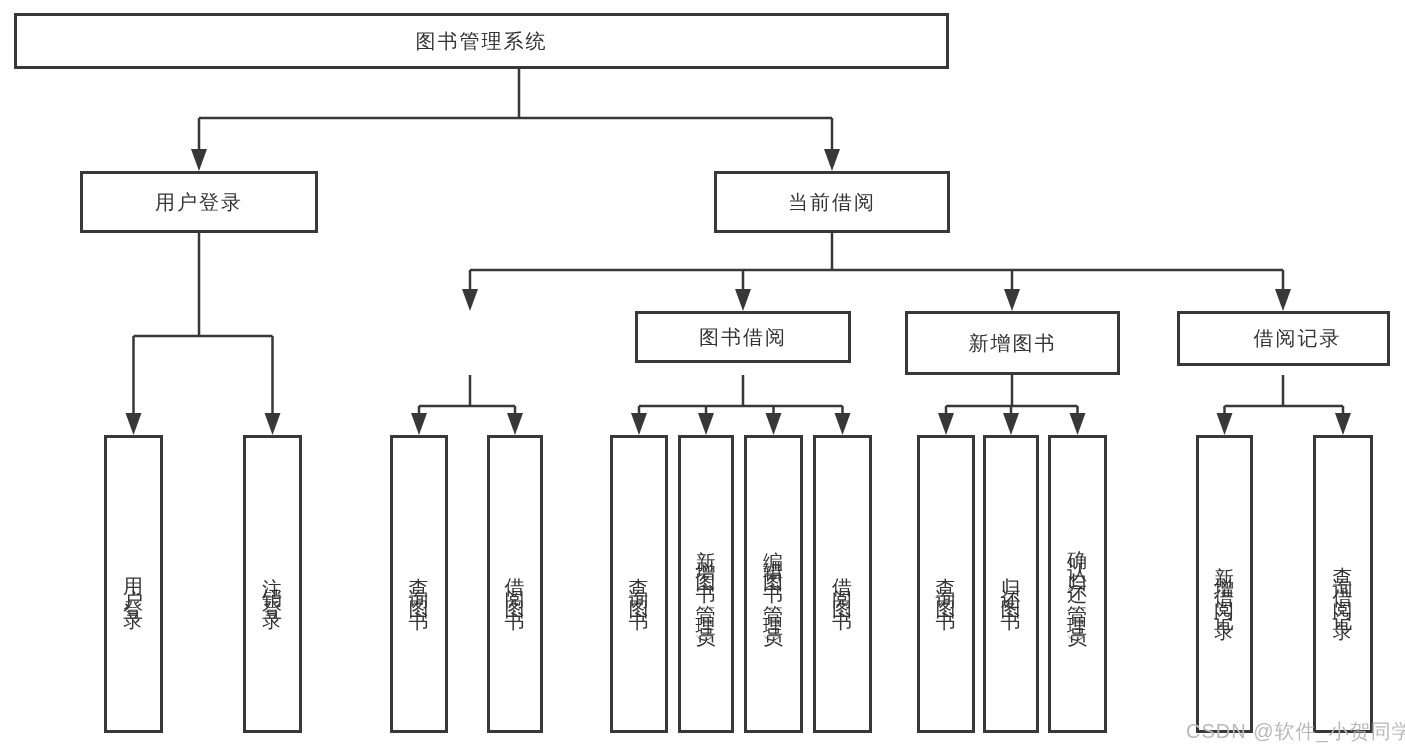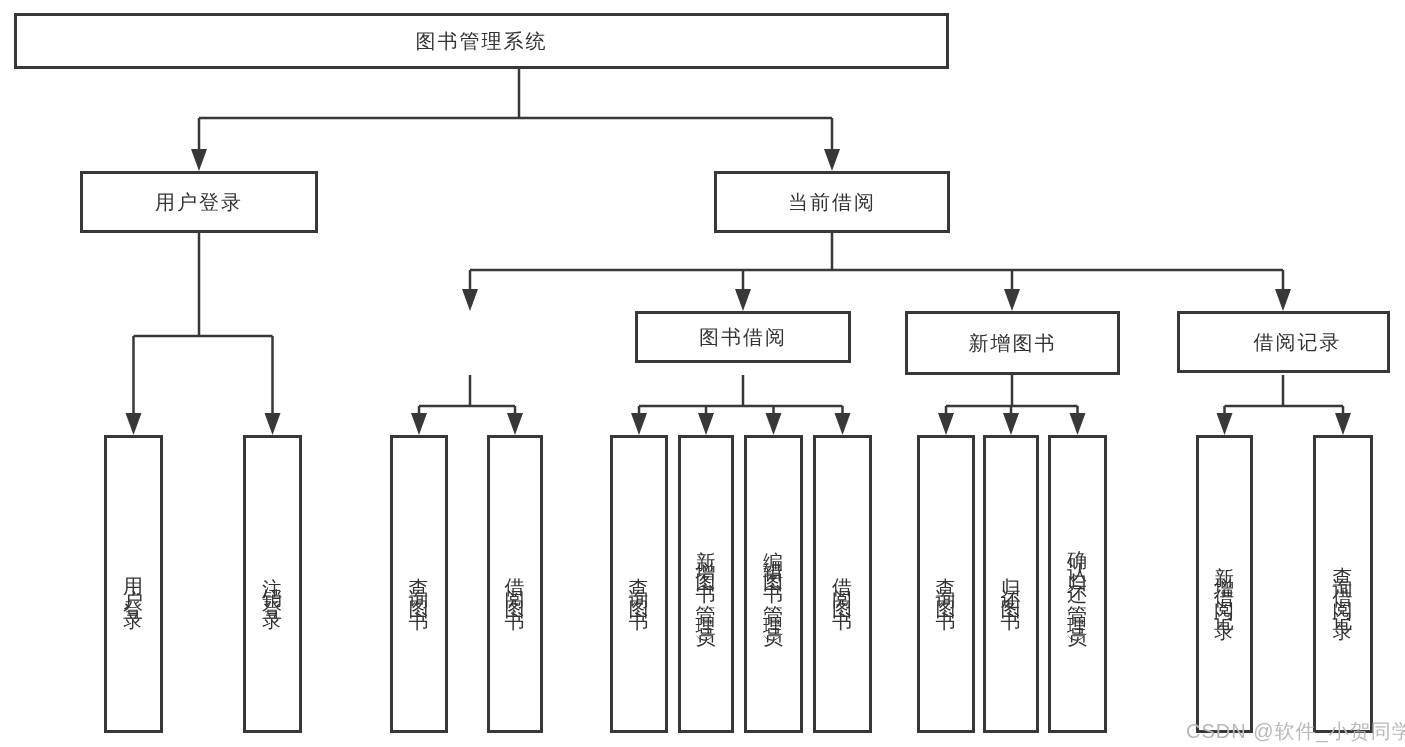--- a/index.html
+++ b/index.html
@@ -119,21 +119,21 @@
   <div class="node" style="left:714px; top:171px; width:236px; height:62px;">
     <span>当前借阅</span>
   </div>
 
   <div class="node" style="left:635px; top:311px; width:216px; height:52px;">
     <span>图书借阅</span>
   </div>
   <div class="node" style="left:905px; top:311px; width:215px; height:64px;">
     <span>新增图书</span>
   </div>
-  <div class="node" style="left:1177px; top:311px; width:213px; height:62px;padding-left:28px;">
+  <div class="node" style="left:1177px; top:311px; width:213px; height:55px;padding-left:28px;">
     <span>借阅记录</span>
   </div>
 
   <div class="leaf" style="left:104px; width:59px;">
     <span class="vlbl">用户登录</span>
   </div>
   <div class="leaf" style="left:243px; width:59px;">
     <span class="vlbl">注销登录</span>
   </div>
 

